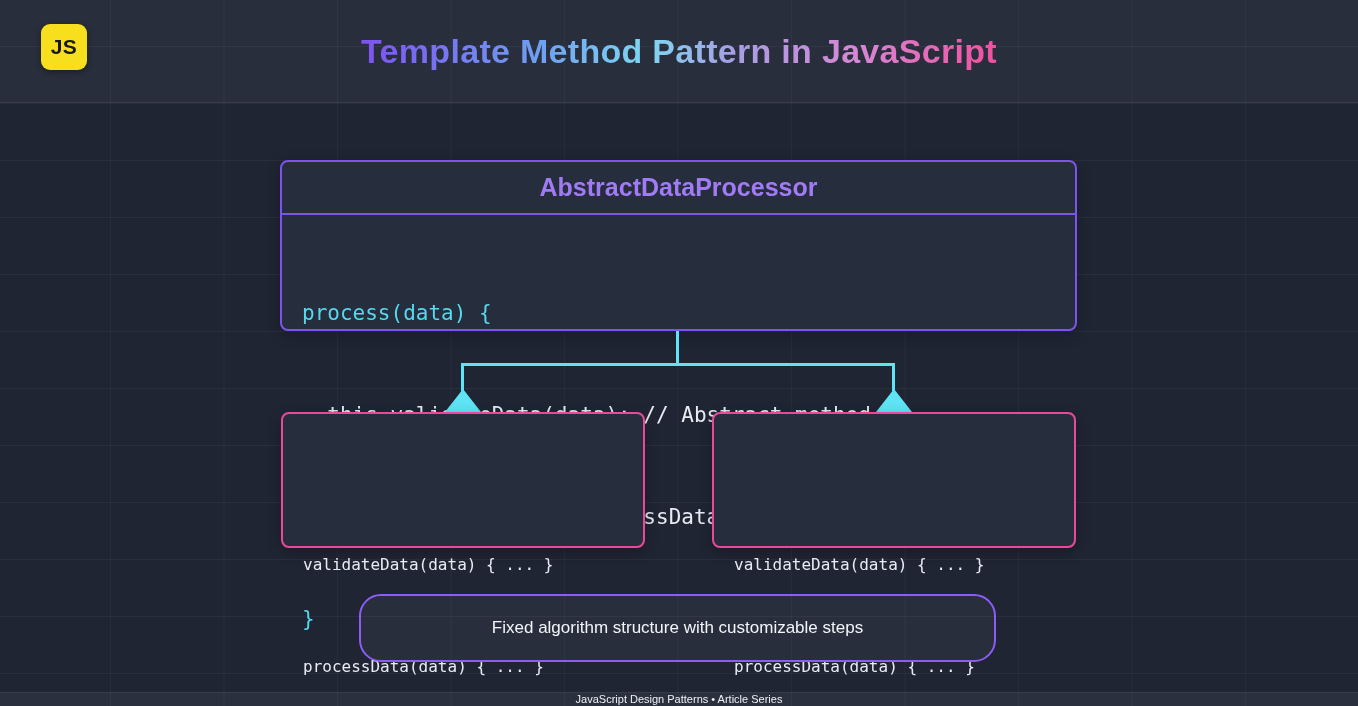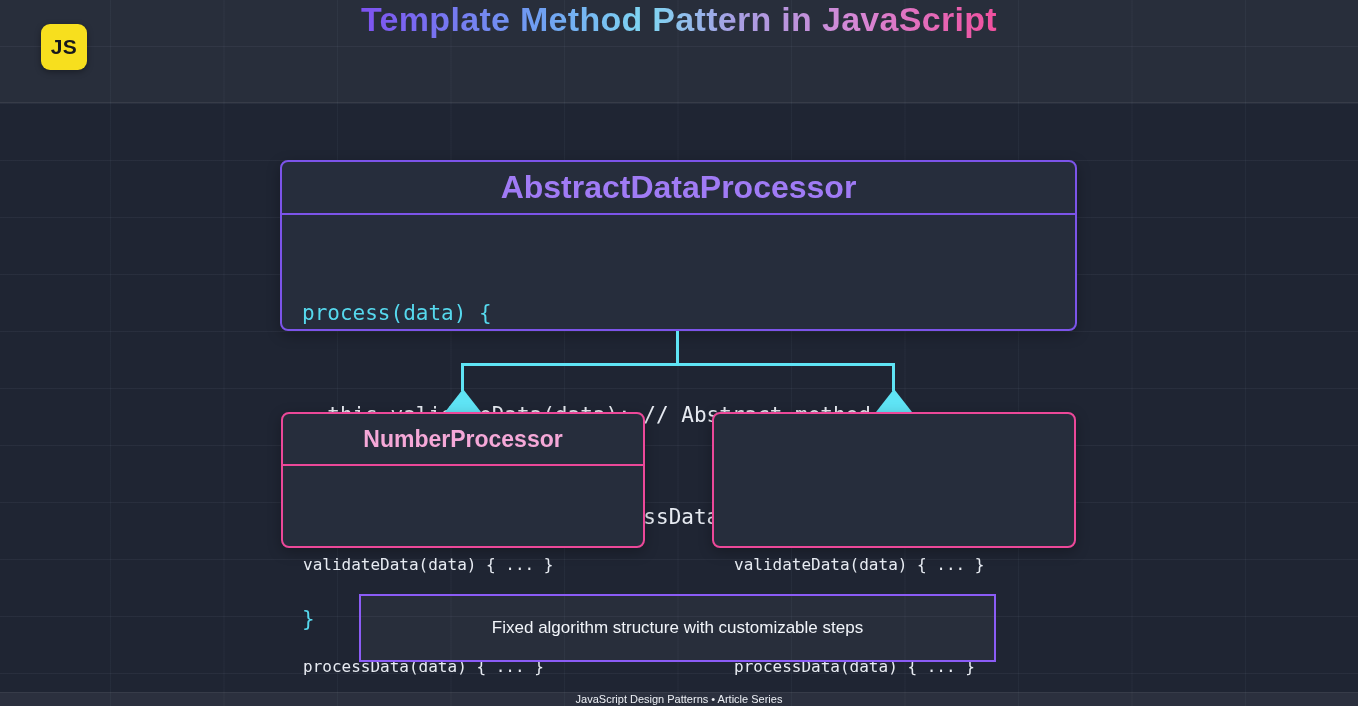--- a/index.html
+++ b/index.html
@@ -28,21 +28,21 @@
   .js-logo {
     position: absolute; left: 41px; top: 24px; width: 46px; height: 46px;
     background: #f7df1e; border-radius: 9px;
     display: flex; align-items: center; justify-content: center;
     font-weight: bold; font-size: 21px; color: #16181d;
     letter-spacing: 0.5px;
     box-shadow: 0 2px 6px rgba(0,0,0,0.35);
   }
   .main-title {
     position: absolute; left: 0; top: 0; width: 100%; height: 103px;
-    display: flex; align-items: flex-start; justify-content: center;
+    display: flex; align-items: center; justify-content: center;
     font-size: 34px; font-weight: bold; letter-spacing: 0.3px;
   }
   .main-title .grad {
     background: linear-gradient(90deg, #7e52f0 0%, #6f9ff2 28%, #7fd7f2 45%, #a5a0e4 58%, #d687d5 78%, #f0509e 100%);
     -webkit-background-clip: text;
     background-clip: text;
     color: transparent;
   }
 
   
@@ -50,21 +50,21 @@
     position: absolute;
     background: #262d3c;
     border-radius: 8px;
     box-shadow: 0 4px 14px rgba(0,0,0,0.28);
   }
   .uml-box .box-title {
     display: flex; align-items: center; justify-content: center;
     font-weight: bold;
   }
   .abstract-box { left: 280px; top: 160px; width: 797px; height: 171px; border: 2px solid #7c54e9; }
-  .abstract-box .box-title { height: 53px; font-size: 32px; color: #a07bf5; border-bottom: 2px solid #7c54e9; }
+  .abstract-box .box-title { height: 53px; font-size: 25px; color: #a07bf5; border-bottom: 2px solid #7c54e9; }
   .sub-box { top: 412px; width: 364px; height: 136px; border: 2px solid #ec4899; }
   .sub-box .box-title { height: 52px; font-size: 23px; color: #f5a8d8; border-bottom: 2px solid #ec4899; }
   .sub-box-left { left: 281px; }
   .sub-box-right { left: 712px; }
 
   .code {
     position: absolute;
     font-family: "DejaVu Sans Mono", "Liberation Mono", monospace;
     white-space: pre;
     line-height: 34px;
@@ -86,21 +86,21 @@
     border-right: 18px solid transparent;
     border-bottom: 23px solid #5fe4f5;
   }
   .tri-left  { left: 445px; }
   .tri-right { left: 876px; }
 
   
   .note-box {
     position: absolute; left: 359px; top: 594px; width: 637px; height: 68px;
     background: rgba(255,255,255,0.045);
-    border: 2px solid #8b5cf6; border-radius: 0;
+    border: 2px solid #8b5cf6; border-radius: 22px;
     display: flex; align-items: center; justify-content: center;
     color: #f2f5fa; font-size: 17px;
   }
   .footer-band {
     position: absolute; left: 0; top: 673px; width: 100%; height: 33px;
     background: rgba(255,255,255,0.055);
     border-top: 1px solid rgba(255,255,255,0.06);
     display: flex; align-items: flex-start; justify-content: center;
     color: #eef1f6; font-size: 11px; margin-top: 19px;
   }
@@ -129,21 +129,20 @@
   </div>
 
   <div class="conn conn-stem"></div>
   <div class="conn conn-rail"></div>
   <div class="conn conn-drop-l"></div>
   <div class="conn conn-drop-r"></div>
   <div class="tri-up tri-left"></div>
   <div class="tri-up tri-right"></div>
 
   <div class="uml-box sub-box sub-box-left">
-    <div class="box-title">NumberProcessor</div>
     <div class="code sub-code">
       <div class="code-line">validateData(data) { ... }</div>
       <div class="code-line">processData(data) { ... }</div>
     </div>
   </div>
 
   <div class="uml-box sub-box sub-box-right">
     <div class="code sub-code">
       <div class="code-line">validateData(data) { ... }</div>
       <div class="code-line">processData(data) { ... }</div>

